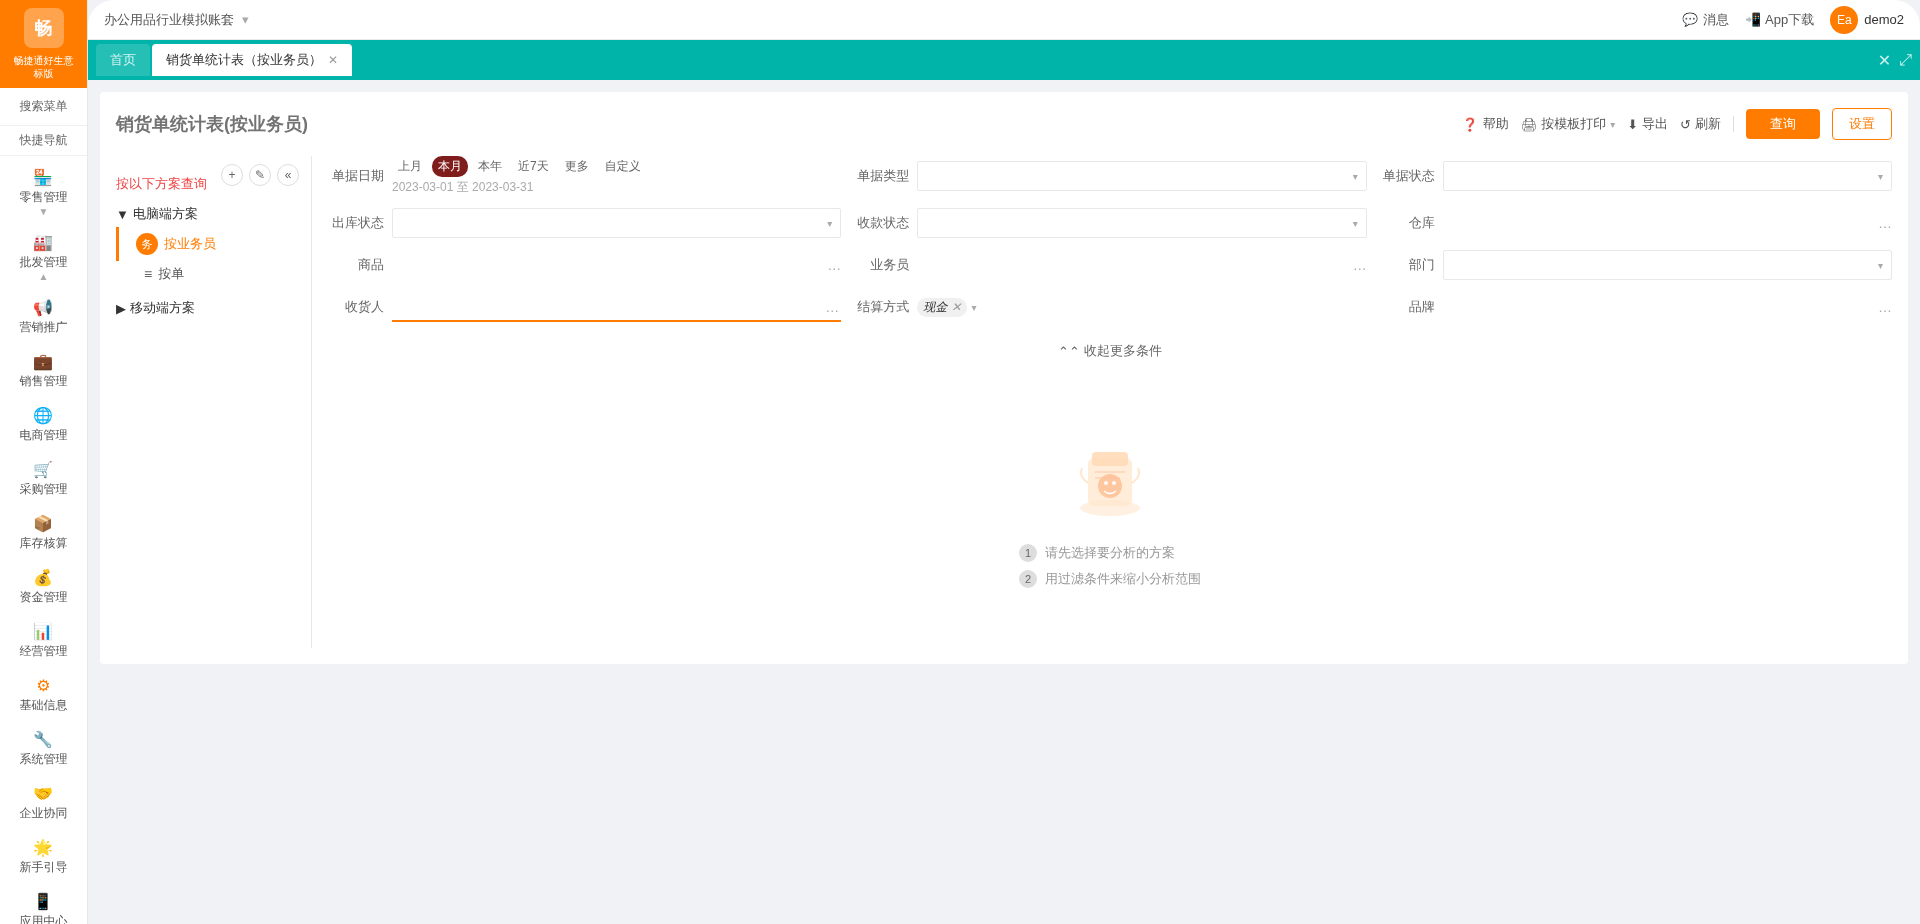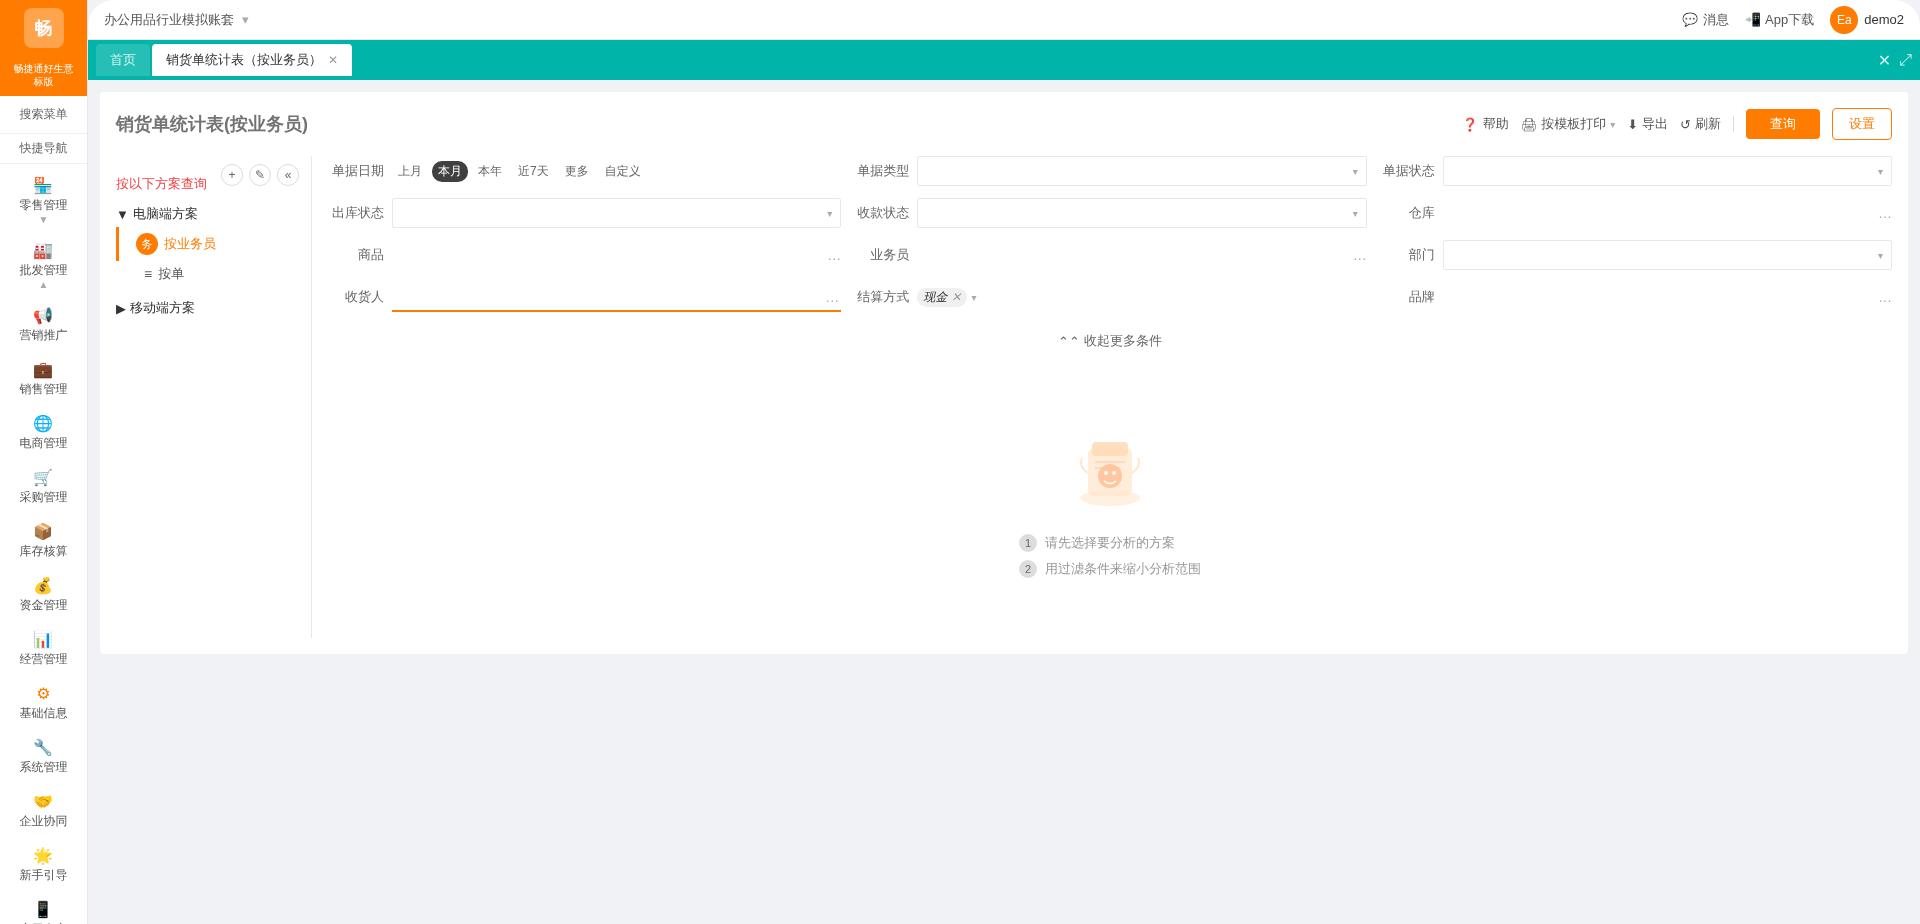--- a/index.html
+++ b/index.html
@@ -2,21 +2,21 @@
 <html><head>
   <meta charset="utf-8">
   <style>
     * { margin: 0; padding: 0; box-sizing: border-box; }
     body { font-family: 'Microsoft YaHei', Arial, sans-serif; font-size: 13px; background: #f0f2f5; color: #333; display: flex; height: 924px; overflow: hidden; }
 
     
     .sidebar { width: 88px; background: #fff; display: flex; flex-direction: column; align-items: center; border-right: 1px solid #e8e8e8; flex-shrink: 0; }
     .logo-area { width: 100%; background: #ff7c00; padding: 8px 4px; display: flex; flex-direction: column; align-items: center; cursor: pointer; }
     .logo-icon { width: 40px; height: 40px; background: rgba(255,255,255,0.3); border-radius: 8px; display: flex; align-items: center; justify-content: center; color: #fff; font-size: 18px; font-weight: bold; }
-    .logo-text { color: #fff; font-size: 10px; margin-top: 14px; text-align: center; line-height: 1.3; }
+    .logo-text { color: #fff; font-size: 10px; margin-top: 6px; text-align: center; line-height: 1.3; }
     .sidebar-search { padding: 10px 4px; width: 100%; display: flex; flex-direction: column; align-items: center; border-bottom: 1px solid #f0f0f0; }
     .sidebar-search span { font-size: 12px; color: #666; cursor: pointer; }
     .sidebar-quicknav { padding: 6px 0; width: 100%; display: flex; flex-direction: column; align-items: center; border-bottom: 1px solid #f0f0f0; }
     .sidebar-quicknav span { font-size: 12px; color: #666; cursor: pointer; }
     .sidebar-nav { flex: 1; width: 100%; overflow-y: auto; display: flex; flex-direction: column; align-items: center; padding-top: 4px; }
     .nav-item { width: 100%; display: flex; flex-direction: column; align-items: center; padding: 8px 4px; cursor: pointer; position: relative; }
     .nav-item .nav-label { font-size: 12px; color: #555; margin-top: 2px; text-align: center; }
     .nav-item .nav-arrow { font-size: 10px; color: #aaa; }
     .nav-icon { font-size: 16px; color: #ff7c00; }
 
@@ -74,21 +74,21 @@
     .mobile-scheme-title { display: flex; align-items: center; gap: 4px; font-size: 13px; color: #333; cursor: pointer; padding: 4px 0; }
 
     
     .filter-form { flex: 1; padding-left: 16px; }
     .filter-row { display: grid; grid-template-columns: 1fr 1fr 1fr; gap: 12px; margin-bottom: 12px; align-items: center; }
     .filter-field { display: flex; align-items: center; gap: 8px; }
     .filter-label { font-size: 13px; color: #666; white-space: nowrap; min-width: 56px; text-align: right; }
     .filter-select-arrow { color: #aaa; font-size: 10px; }
     .date-tabs { display: flex; gap: 4px; align-items: center; }
     .date-tab { padding: 2px 6px; font-size: 12px; color: #666; cursor: pointer; border-radius: 2px; }
-    .date-tab.active { background: #404040; color: #fff; border-radius: 10px; }
+    .date-tab.active { background: #7f1d1d; color: #fff; border-radius: 10px; }
     .date-range-text { font-size: 12px; color: #aaa; margin-top: 2px; }
     .filter-dots { color: #aaa; font-size: 14px; cursor: pointer; }
     .collapse-btn { display: flex; align-items: center; justify-content: center; gap: 4px; font-size: 13px; color: #666; cursor: pointer; padding: 8px 0; }
 
     
     .empty-state { display: flex; flex-direction: column; align-items: center; justify-content: center; padding: 60px 0; }
     .empty-icon { width: 100px; height: 100px; opacity: 0.7; margin-bottom: 16px; }
     .empty-tips { display: flex; flex-direction: column; gap: 8px; }
     .empty-tip { display: flex; align-items: center; gap: 8px; font-size: 13px; color: #999; }
     .tip-num { width: 18px; height: 18px; border-radius: 50%; background: #ddd; display: flex; align-items: center; justify-content: center; font-size: 11px; color: #666; flex-shrink: 0; }
@@ -296,20 +296,21 @@
               <span class="filter-label">单据日期</span>
               <div style="display:flex;flex-direction:column;flex:1;">
                 <div class="date-tabs">
                   <span class="date-tab">上月</span>
                   <span class="date-tab active">本月</span>
                   <span class="date-tab">本年</span>
                   <span class="date-tab">近7天</span>
                   <span class="date-tab">更多</span>
                   <span class="date-tab">自定义</span>
                 </div>
+                <div class="date-range-text">2023-03-01 至 2023-03-31</div>
               </div>
             </div>
             <div class="filter-field">
               <span class="filter-label">单据类型</span>
               <div class="select-wrapper">
                 <span></span>
                 <span class="filter-select-arrow">▾</span>
               </div>
             </div>
             <div class="filter-field">

